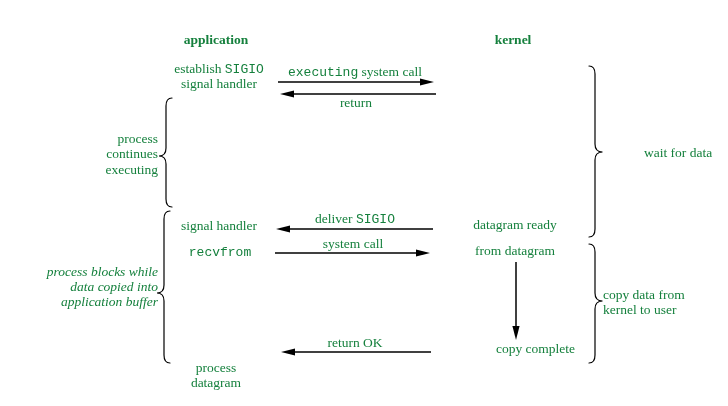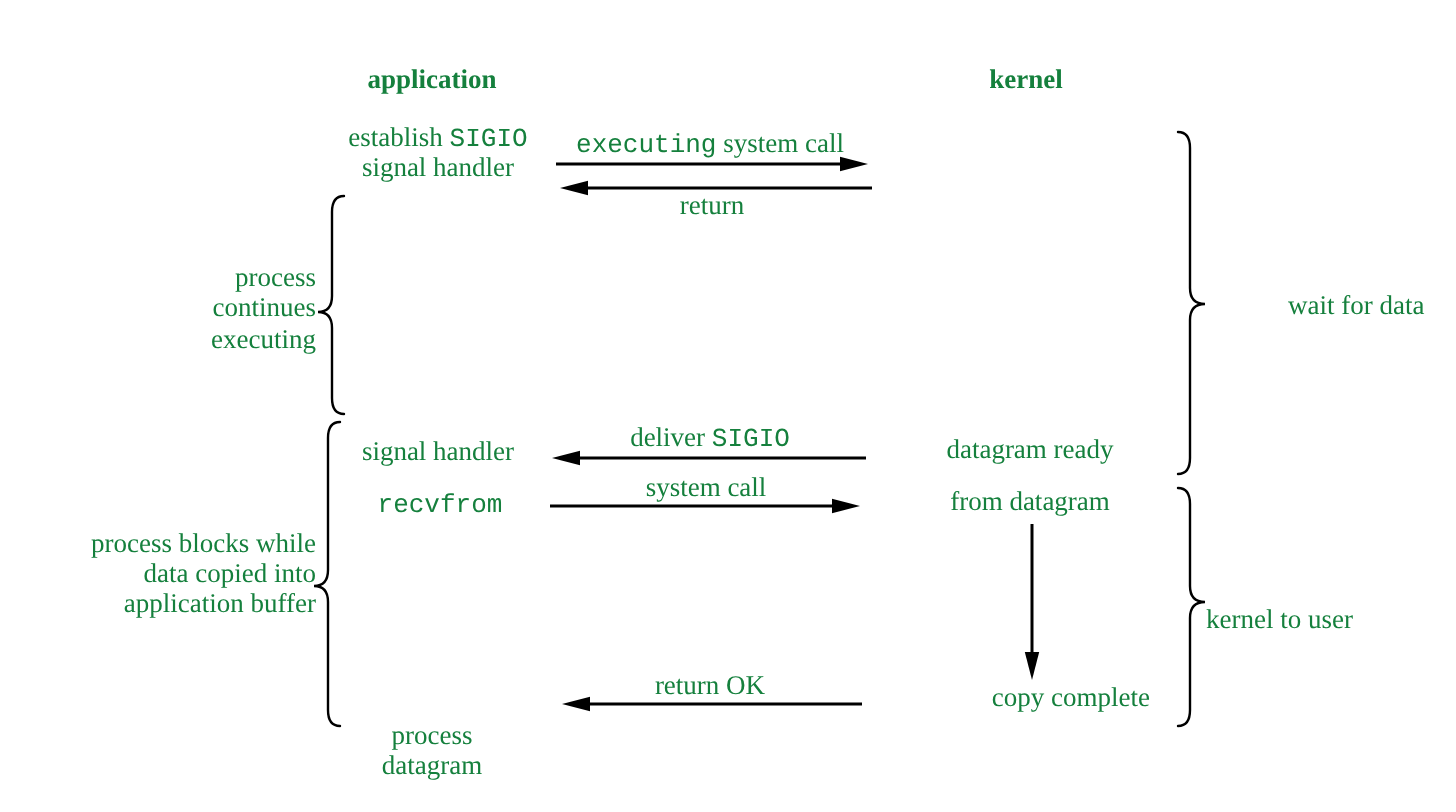--- a/index.html
+++ b/index.html
@@ -101,26 +101,26 @@
   <div class="abs t center" style="left:300px; top:96px; width:112px;">return</div>
   <div class="abs t center" style="left:298px; top:237px; width:110px;">system call</div>
   <div class="abs t center" style="left:299px; top:336px; width:112px;">return OK</div>
 
   <div class="abs t right" style="left:40px; top:131px; width:118px; line-height:15.3px;">
     <span>process</span><br>
     <span>continues</span><br>
     <span>executing</span>
   </div>
 
-  <div class="abs t right" style="left:10px; top:264px; width:148px; line-height:15.2px;">
+  <div class="abs t right" style="left:10px; top:264px; width:148px; line-height:15.2px;font-style:italic;">
     <span>process blocks while</span><br>
     <span>data copied into</span><br>
     <span>application buffer</span>
   </div>
 
   <div class="abs t" style="left:603px; top:146px;margin-left:41px;">wait for data</div>
 
   <div class="abs t" style="left:603px; top:287px; line-height:15.2px;">
-    <br>
+    <span>copy data from</span><br>
     <span>kernel to user</span>
   </div>
 
 </div>
 
 </body></html>

